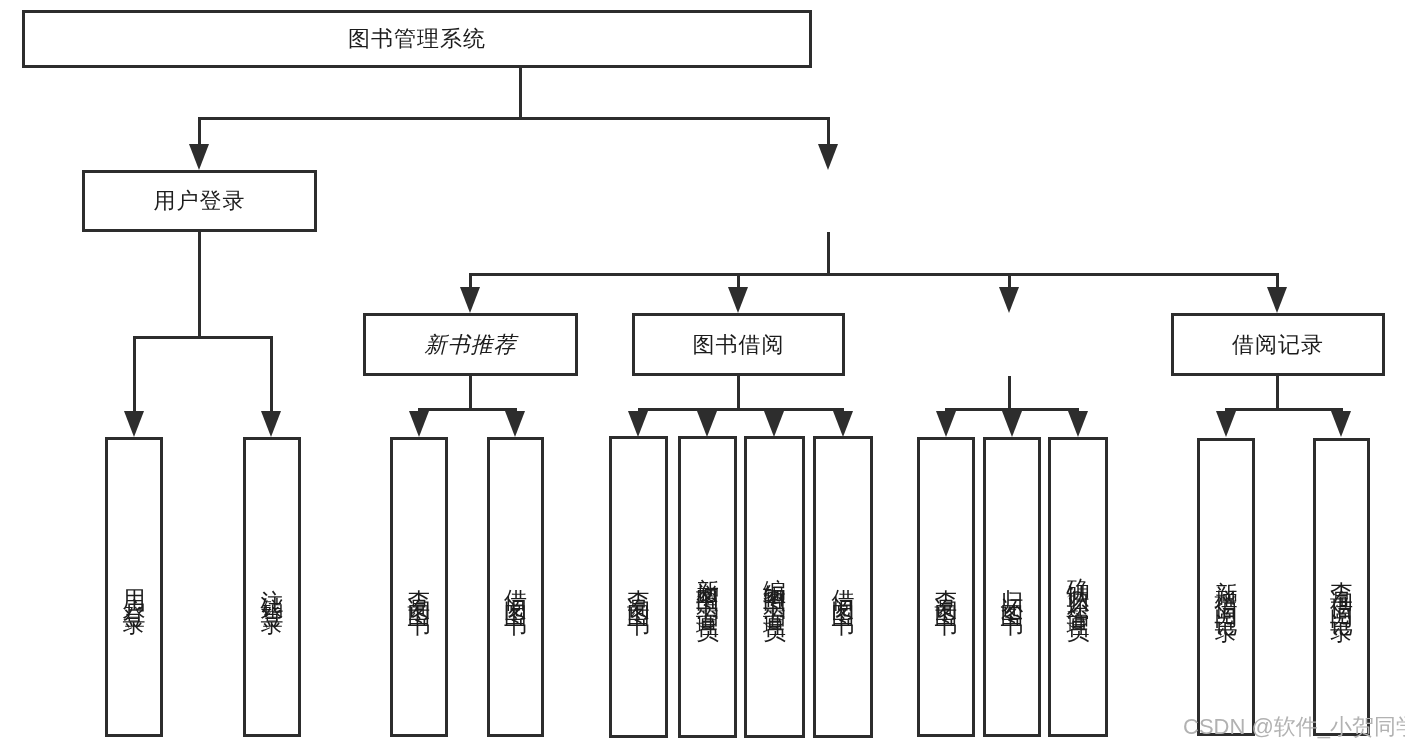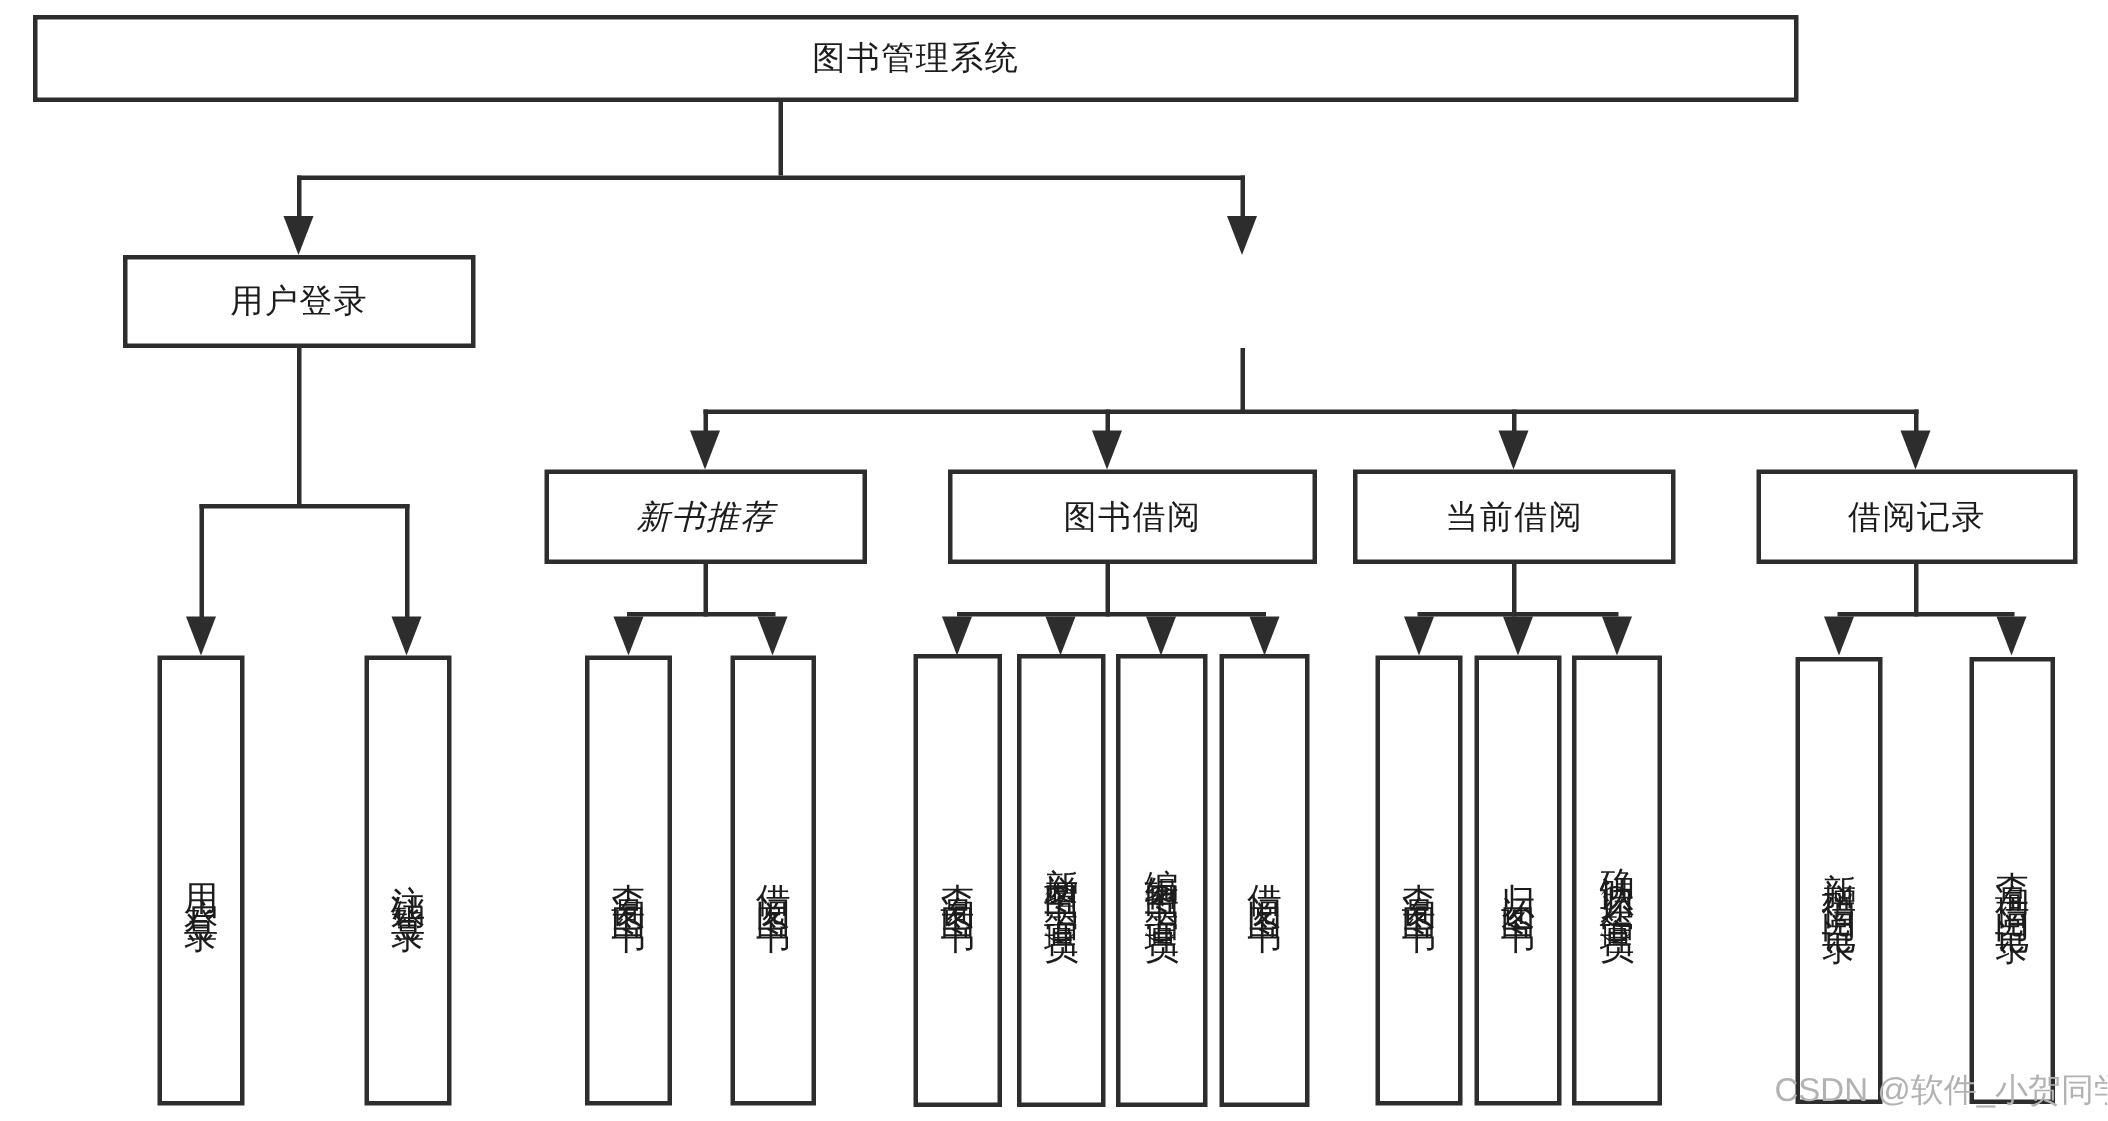--- a/index.html
+++ b/index.html
@@ -71,30 +71,29 @@
     font-size: 22px;
     color: var(--wm);
     white-space: nowrap;
   }
 </style>
 </head>
 <body>
 
 <div class="canvas">
 
-  <div class="node" style="left:22px; top:10px; width:1177px; height:58px;">图书管理系统</div>
+  <div class="node" style="left:22px; top:10px; width:790px; height:58px;">图书管理系统</div>
 
   <div class="node" style="left:82px; top:170px; width:235px; height:62px;">用户登录</div>
 
 
   <div class="node" style="left:363px; top:313px; width:215px; height:63px;font-style:italic;">新书推荐</div>
 
-  <div class="node" style="left:632px; top:313px; width:246px; height:63px;">图书借阅</div>
+  <div class="node" style="left:632px; top:313px; width:213px; height:63px;">图书借阅</div>
 
-  <div class="node" style="left:902px; top:313px; width:215px; height:63px;">当前借阅</div>
 
   <div class="node" style="left:1171px; top:313px; width:214px; height:63px;">借阅记录</div>
 
   <div class="vnode" style="left:105px; top:437px; width:58px; height:300px;">
     <span class="vtext">用户登录</span>
   </div>
   <div class="vnode" style="left:243px; top:437px; width:58px; height:300px;">
     <span class="vtext">注销登录</span>
   </div>
 

